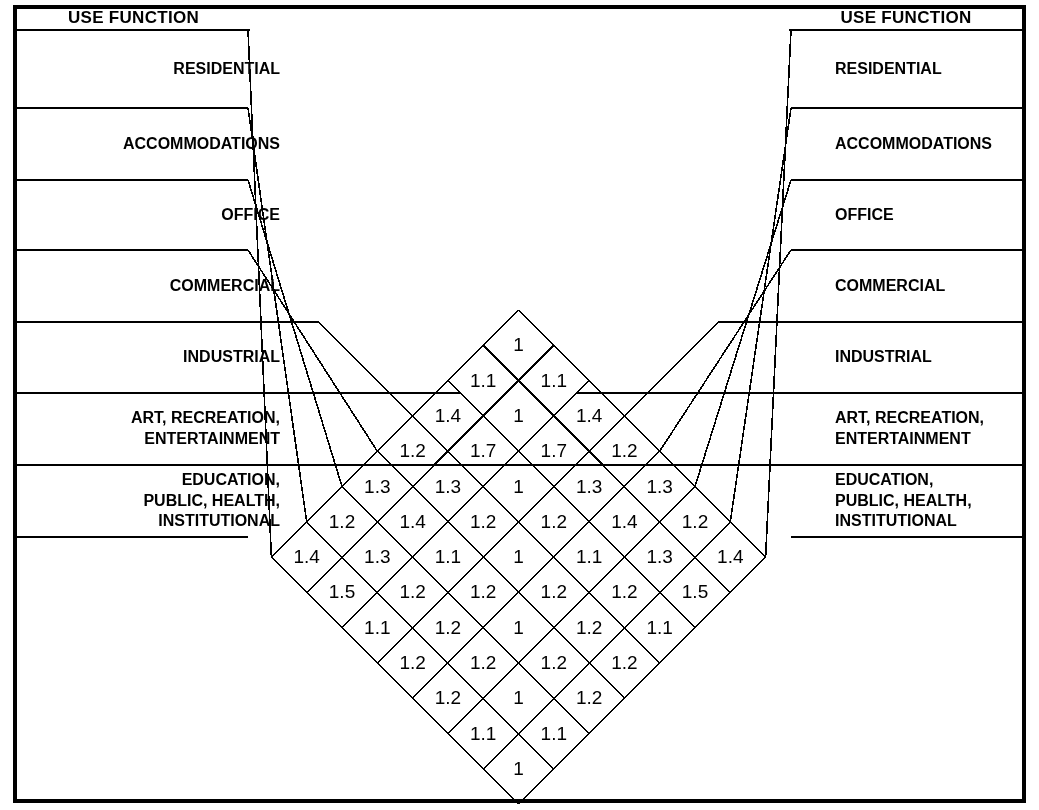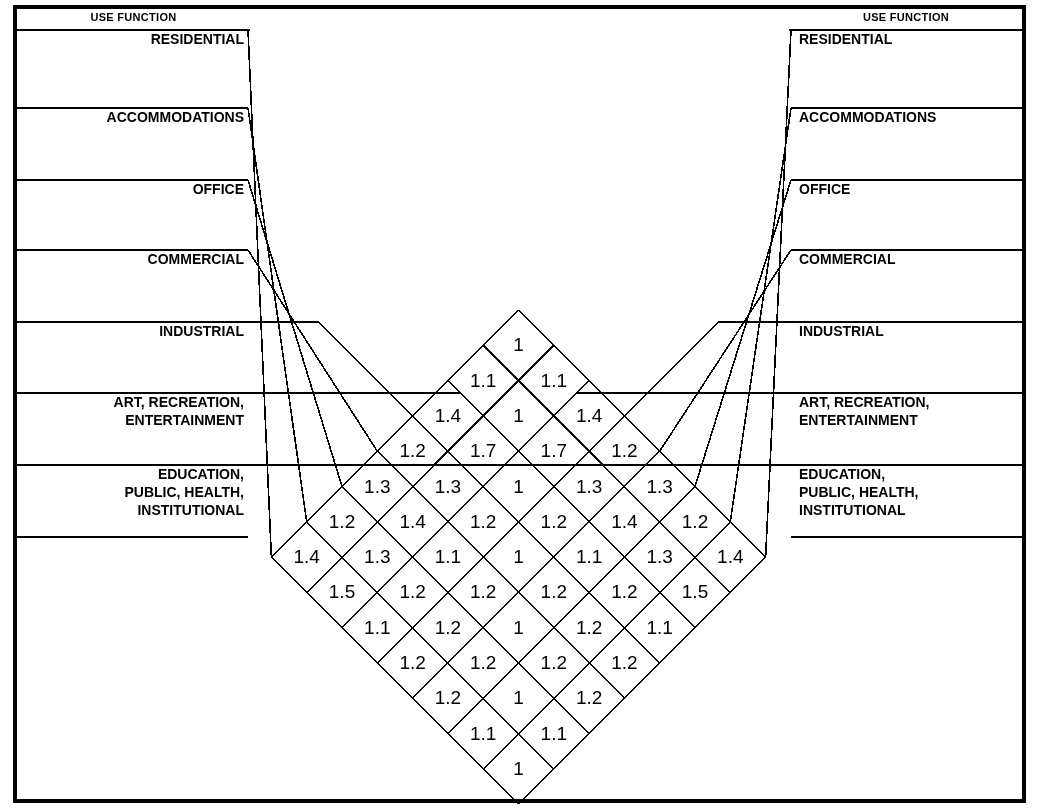--- a/index.html
+++ b/index.html
@@ -23,43 +23,44 @@
     border:4px solid #000;
     box-sizing:border-box;
   }
 
   
   .hdr{
     position:absolute;
     top:5px;
     height:37px;
     line-height:25px;
-    font-size:11px;
+    font-size:17px;
     font-weight:bold;
     letter-spacing:.3px;
     color:#000;
     text-align:center;
     white-space:nowrap;
   }
   #hdr-left{ left:17px;  width:233px; }
   #hdr-mid { left:250px; width:540px; font-weight:bold; letter-spacing:0; }
   #hdr-right{left:790px; width:232px; }
 
   
   .lbl{
     position:absolute;
-    font-size:14px;
+    font-size:16px;
     font-weight:bold;
     color:#000;
     display:flex;
     flex-direction:column;
-    justify-content:flex-start;
+    justify-content:center;
     box-sizing:border-box;
     line-height:1.30;
     white-space:nowrap;
+    margin-left:36px;
   }
   .lbl.left { left:17px;  width:231px; text-align:right;  align-items:flex-end; padding-right:4px;}
   .lbl.right{ left:791px; width:231px; text-align:left;   align-items:flex-start; padding-left:8px;}
   .lbl span{display:block;}
 
   
   #lines{
     position:absolute;
     left:0; top:0;
     width:1039px; height:810px;

